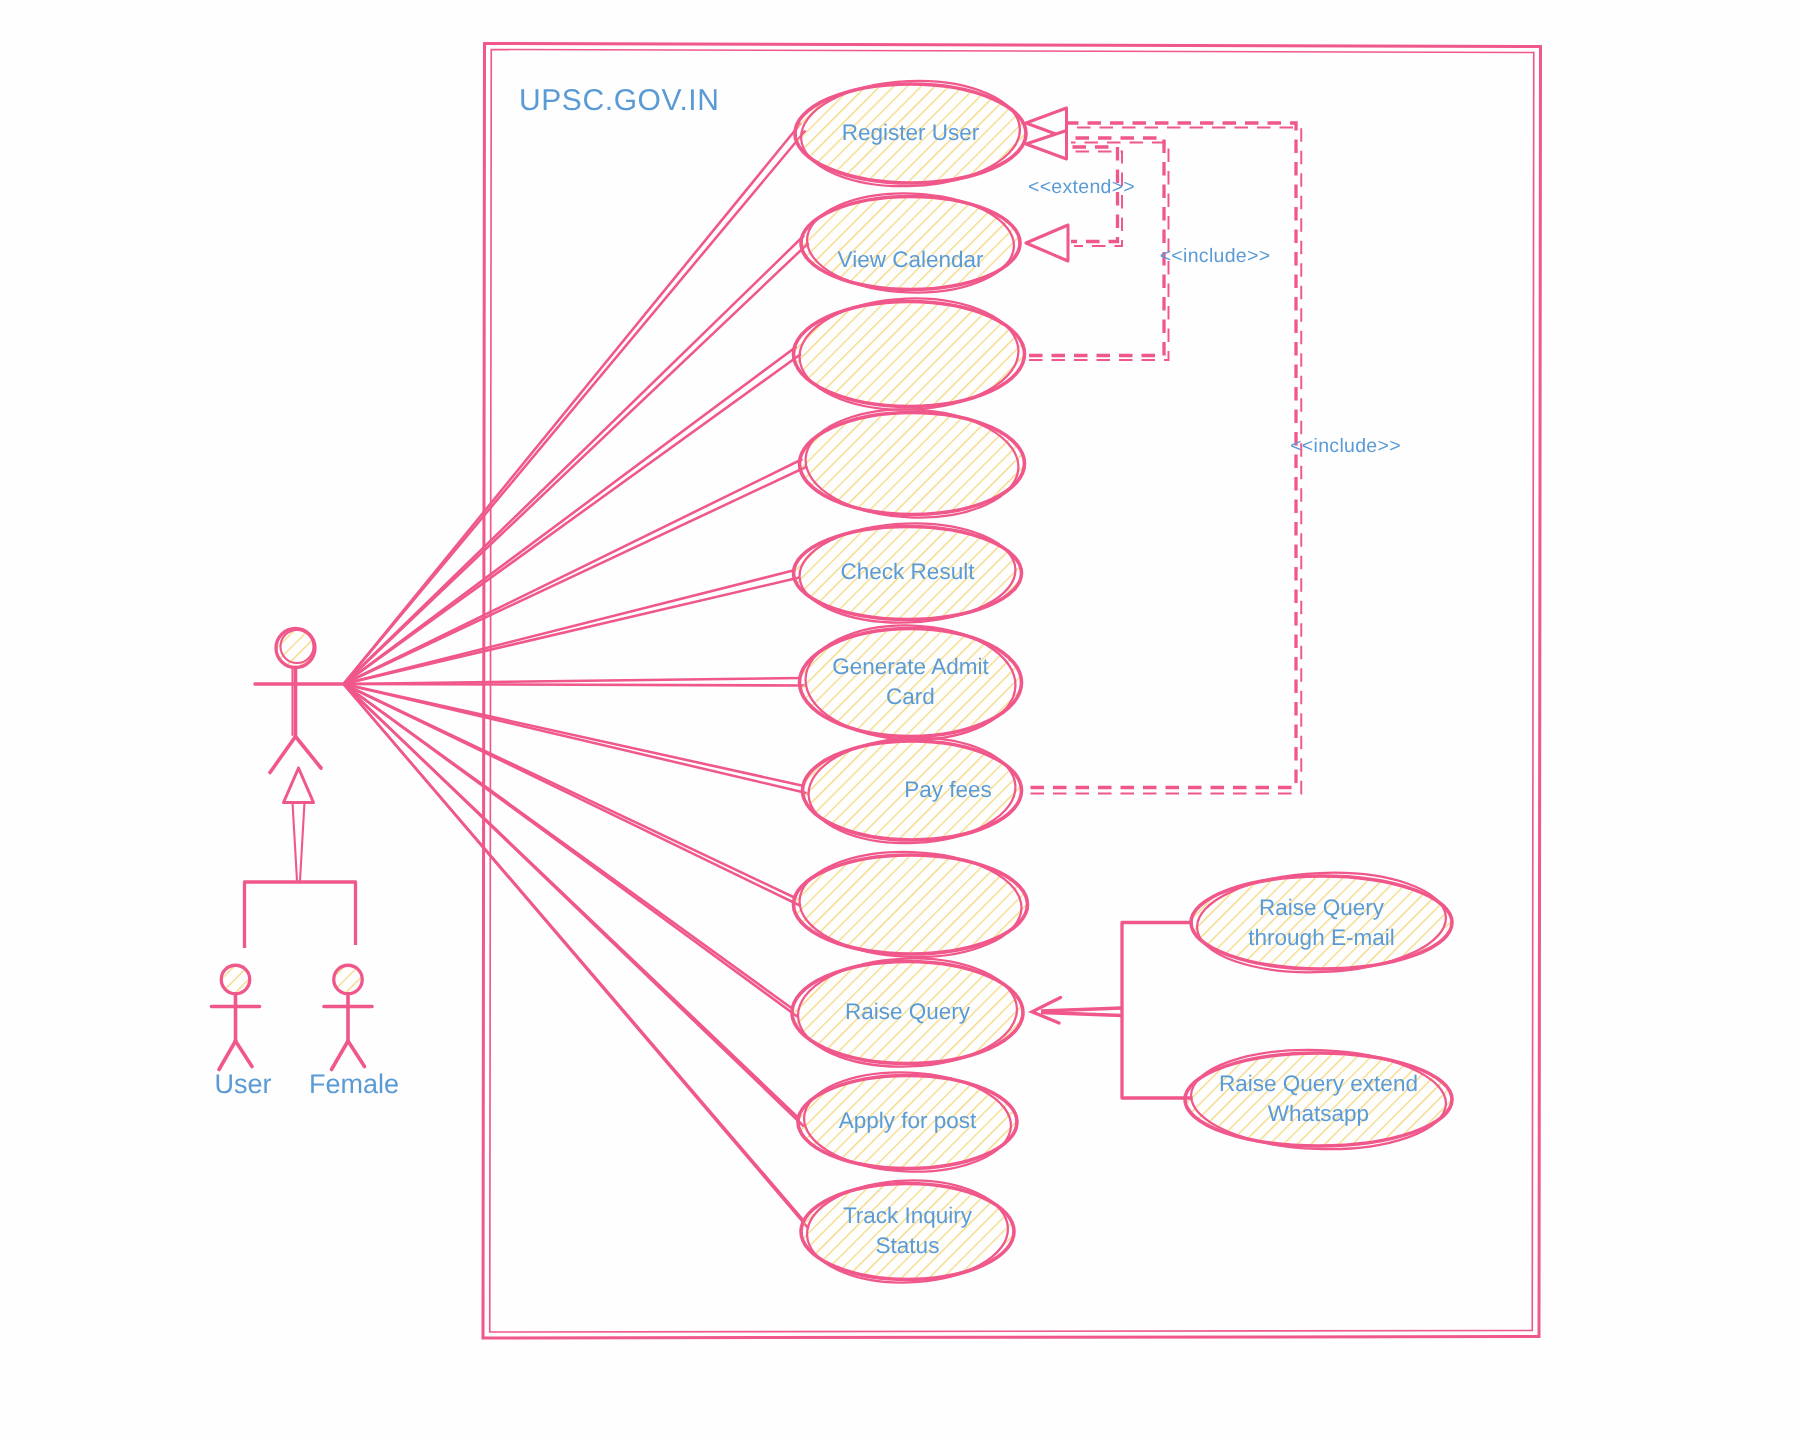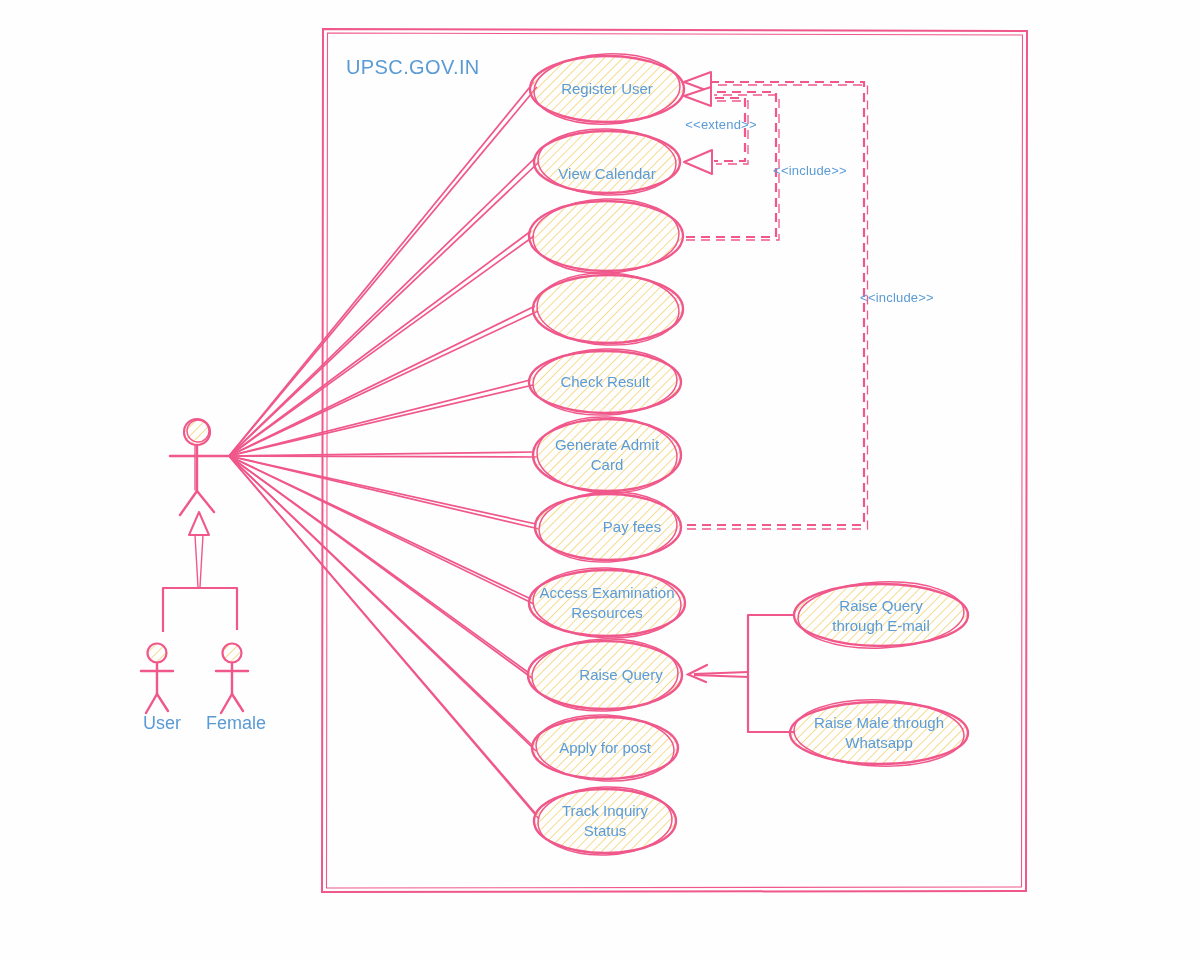--- a/index.html
+++ b/index.html
@@ -191,27 +191,26 @@
     </g>
   </svg>
 
   <div class="title-lbl" style="left:346px;top:56px;">UPSC.GOV.IN</div>
 
   <div class="lbl" style="left:607px;top:89px;width:140px;">Register User</div>
   <div class="lbl" style="left:607px;top:162px;width:140px;margin-top:12px;">View Calendar</div>
   <div class="lbl" style="left:605px;top:382px;width:140px;">Check Result</div>
   <div class="lbl" style="left:607px;top:455px;width:120px;">Generate Admit Card</div>
   <div class="lbl" style="left:608px;top:527px;width:140px;margin-left:24px;">Pay fees</div>
-  <div class="lbl" style="left:607px;top:603px;width:170px;">Access Examination Resources</div>
-  <div class="lbl" style="left:621px;top:675px;width:140px;">Raise Query</div>
+  <div class="lbl" style="left:605px;top:675px;width:140px;">Raise Query</div>
   <div class="lbl" style="left:605px;top:748px;width:140px;">Apply for post</div>
   <div class="lbl" style="left:881px;top:616px;width:125px;">Raise Query through E-mail</div>
 
   <div class="lbl" style="left:605px;top:821px;width:125px;">Track Inquiry Status</div>
-  <div class="lbl" style="left:879px;top:733px;width:145px;">Raise Male through Whatsapp</div>
+  <div class="lbl" style="left:879px;top:733px;width:145px;">Raise Query extend Whatsapp</div>
 
   <div class="stereo" style="left:721px;top:124px;">&lt;&lt;extend&gt;&gt;</div>
   <div class="stereo" style="left:810px;top:170px;">&lt;&lt;include&gt;&gt;</div>
   <div class="stereo" style="left:897px;top:297px;">&lt;&lt;include&gt;&gt;</div>
 
   <div class="actor-lbl" style="left:162px;top:723px;">User</div>
   <div class="actor-lbl" style="left:236px;top:723px;">Female</div>
 </div>
 
 </body></html>

